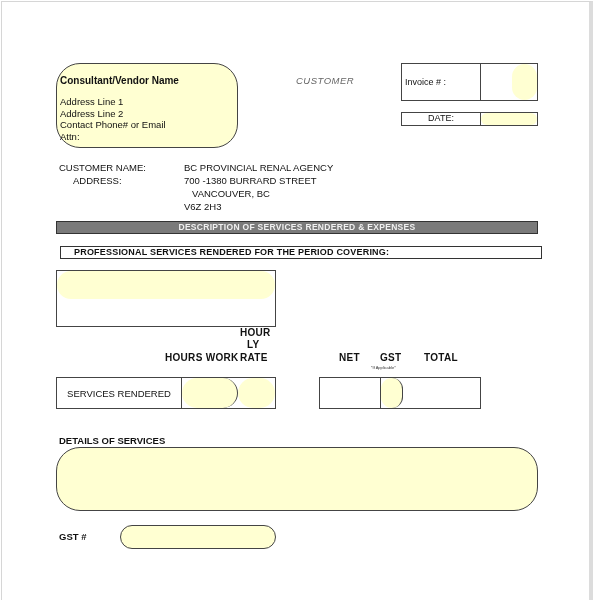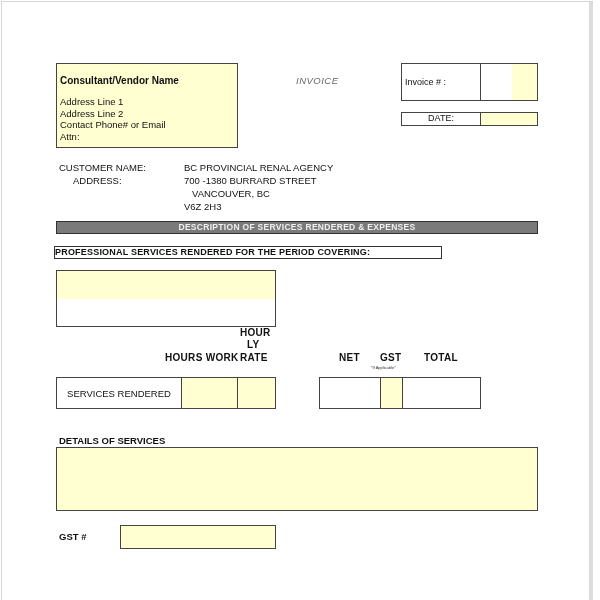--- a/index.html
+++ b/index.html
@@ -2,36 +2,36 @@
 <html><head>
   <meta charset="utf-8">
   <style>
     html, body { margin: 0; padding: 0; background: #ffffff; }
     body { width: 600px; height: 600px; position: relative; overflow: hidden;
            font-family: "Liberation Sans", sans-serif; color: #111; }
     .frame { position: absolute; left: 1px; top: 1px; width: 592px; height: 599px;
              border-left: 1px solid #d6d6d6; border-top: 1px solid #d6d6d6; border-right: 4px solid #dcdcdc; box-sizing: border-box; }
     .abs { position: absolute; }
     .box { position: absolute; border: 1.5px solid #444; box-sizing: border-box; }
-    .yellow { background: #ffffd2; }
+    .yellow { background: #ffffd2; border-radius: 24px; }
     .vendor { left: 56px; top: 63px; width: 182px; height: 85px; padding: 11px 0 0 3px; }
     .vendor .name { font-weight: bold; font-size: 10px; margin-bottom: 10px; }
     .vendor .line { font-size: 9.5px; line-height: 11.5px; }
     .invoice-title { left: 296px; top: 75px; font-size: 9.5px; font-style: italic; color: #666; letter-spacing: 0.5px; }
     .inv-box { left: 401px; top: 63px; width: 137px; height: 38px; display: flex; gap: 31px; }
     .inv-box .lbl { width: 79px; border-right: 1.5px solid #444; font-size: 9px; display: flex; align-items: center; padding-left: 3px; box-sizing: border-box; }
     .inv-box .val { flex: 1; }
     .date-box { left: 401px; top: 112px; width: 137px; height: 14px; display: flex; }
     .date-box .lbl { width: 79px; border-right: 1.5px solid #444; font-size: 9px; text-align: center; line-height: 11px; box-sizing: border-box; }
     .date-box .val { flex: 1; }
     .cust { font-size: 9.5px; line-height: 13px; }
     .band { left: 56px; top: 221px; width: 482px; height: 13px; background: #7a7a7a; border: 1.5px solid #333; box-sizing: border-box;
             color: #f0f0f0; font-weight: bold; font-size: 8.5px; text-align: center; line-height: 10px; letter-spacing: 0.3px; }
-    .period { left: 54px; top: 246px; width: 388px; height: 13px; border: 1.5px solid #333; box-sizing: border-box;
-              font-weight: bold; font-size: 9px; line-height: 10px; padding-left: 0; letter-spacing: 0.2px; }
+    .period { left: 60px; top: 246px; width: 482px; height: 13px; border: 1.5px solid #333; box-sizing: border-box;
+              font-weight: bold; font-size: 9px; line-height: 10px; padding-left: 13px; letter-spacing: 0.2px; }
     .dates { left: 56px; top: 270px; width: 220px; height: 57px; }
     .dates .row { display: flex; height: 50%; box-sizing: border-box; }
     .dates .row + .row { border-top: 1.5px solid #444; }
     .dates .lbl { width: 125px; border-right: 1.5px solid #444; font-size: 9.5px; display: flex; align-items: center; justify-content: center; box-sizing: border-box; }
     .dates .val { flex: 1; }
     .hdr { font-weight: bold; font-size: 10px; position: absolute; letter-spacing: 0.3px; }
     .gst-note { font-size: 4px; position: absolute; color: #333; }
     .svc-left { left: 56px; top: 377px; width: 220px; height: 32px; display: flex; }
     .svc-left .lbl { width: 125px; border-right: 1.5px solid #444; font-size: 9.5px; display: flex; align-items: center; justify-content: center; box-sizing: border-box; }
     .svc-left .c1 { width: 56px; border-right: 1.5px solid #444; box-sizing: border-box; }
@@ -51,21 +51,21 @@
 <div class="frame"></div>
 
 <div class="box yellow vendor">
   <div class="name">Consultant/Vendor Name</div>
   <div class="line">Address Line 1</div>
   <div class="line">Address Line 2</div>
   <div class="line">Contact Phone# or Email</div>
   <div class="line">Attn:</div>
 </div>
 
-<div class="abs invoice-title">INVOICE</div>
+<div class="abs invoice-title">CUSTOMER</div>
 
 <div class="box inv-box">
   <div class="lbl">Invoice # :</div>
   <div class="val yellow"></div>
 </div>
 
 <div class="box date-box">
   <div class="lbl">DATE:</div>
   <div class="val yellow"></div>
 </div>

